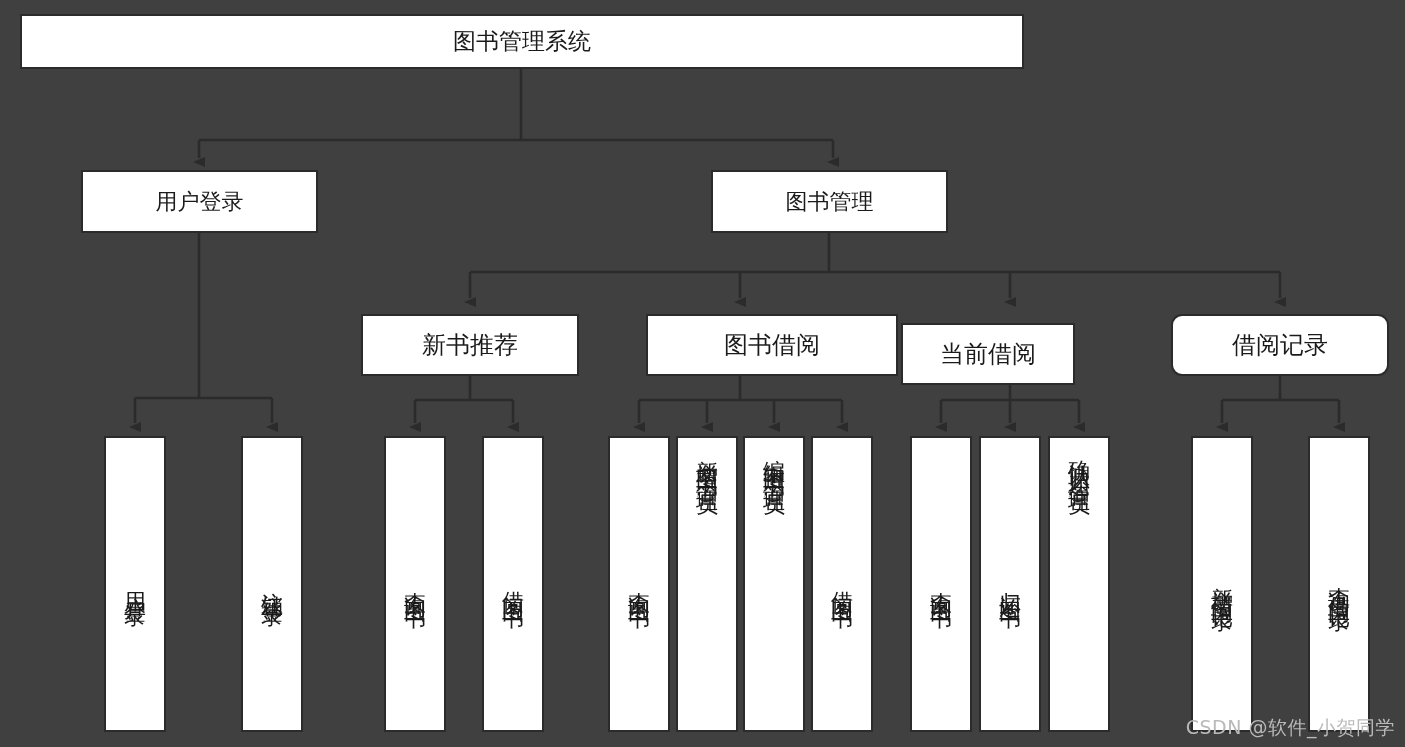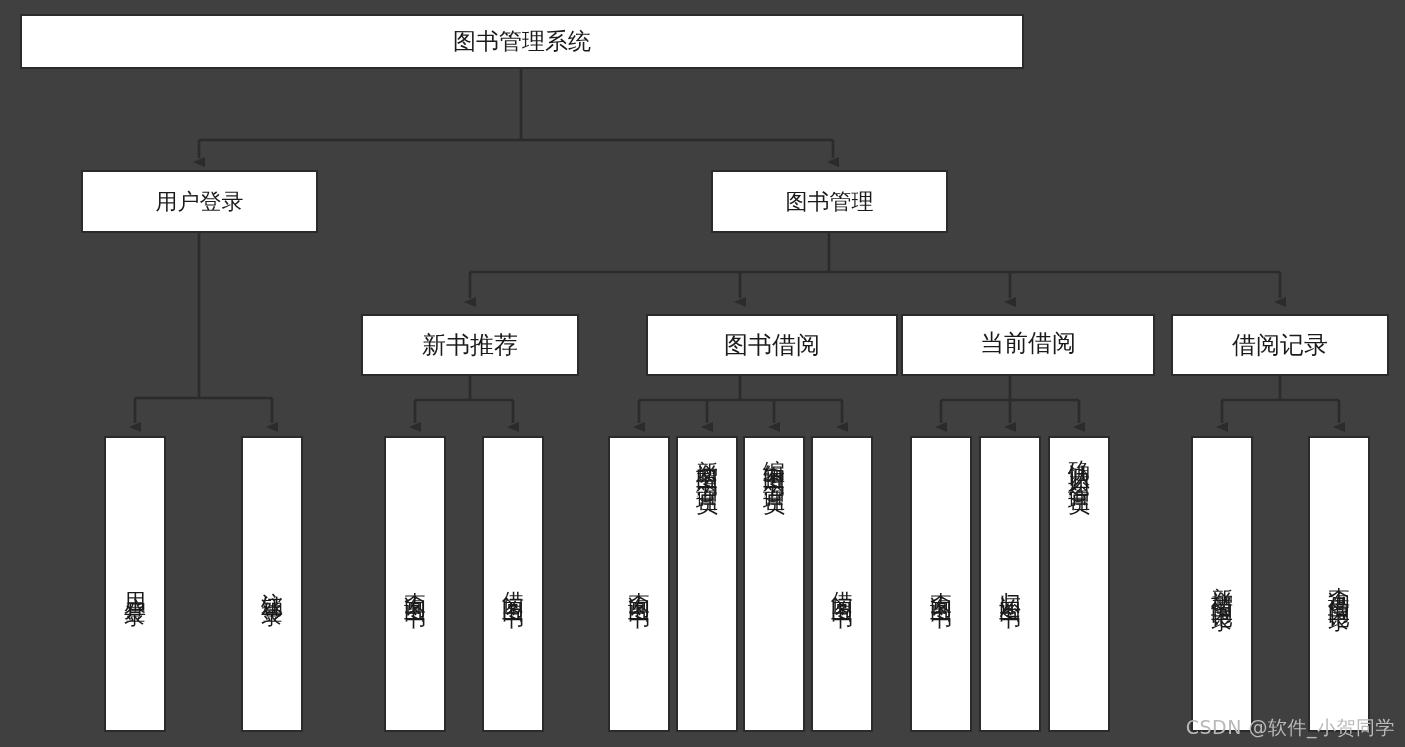--- a/index.html
+++ b/index.html
@@ -150,24 +150,24 @@
   <div class="node level2" style="left:711px; top:170px; width:237px; height:63px;">
     <span>图书管理</span>
   </div>
 
   <div class="node level3" style="left:361px; top:314px; width:218px; height:62px;">
     <span>新书推荐</span>
   </div>
   <div class="node level3" style="left:646px; top:314px; width:252px; height:62px;">
     <span>图书借阅</span>
   </div>
-  <div class="node level3" style="left:901px; top:314px; width:254px; height:62px;font-family:Liberation Mono, monospace;">
+  <div class="node level3" style="left:901px; top:323px; width:174px; height:62px;">
     <span>当前借阅</span>
   </div>
-  <div class="node level3" style="left:1171px; top:314px; width:218px; height:62px;">
+  <div class="node level3" style="left:1171px; top:314px; width:218px; height:62px;border-radius:11px;">
     <span>借阅记录</span>
   </div>
 
   <div class="node leaf" style="left:104px; top:436px; width:62px; height:296px;">
     <div class="leaf-inner">
         <span class="vtext">用户登录</span>
       </div>
   </div>
   <div class="node leaf" style="left:241px; top:436px; width:62px; height:296px;">
     <div class="leaf-inner">

